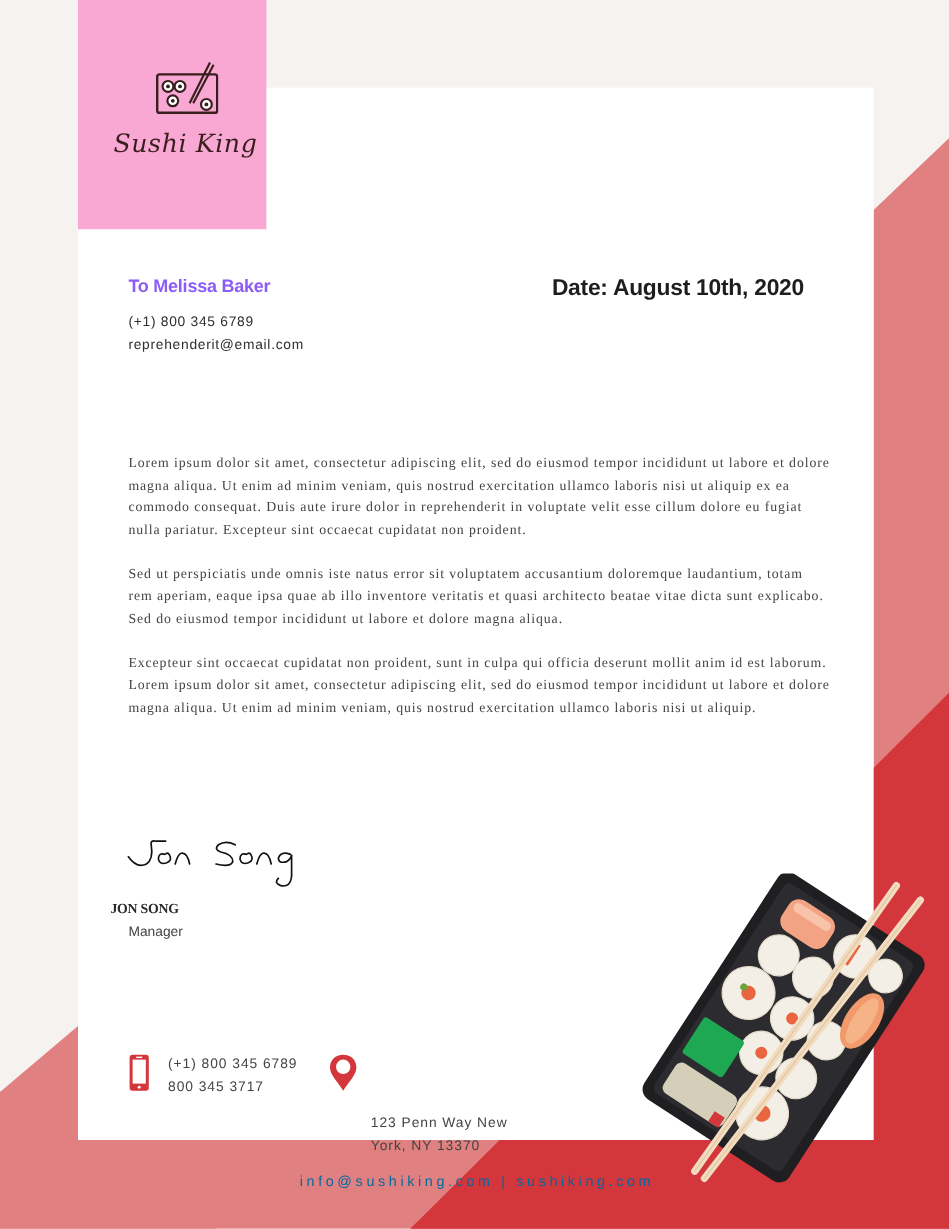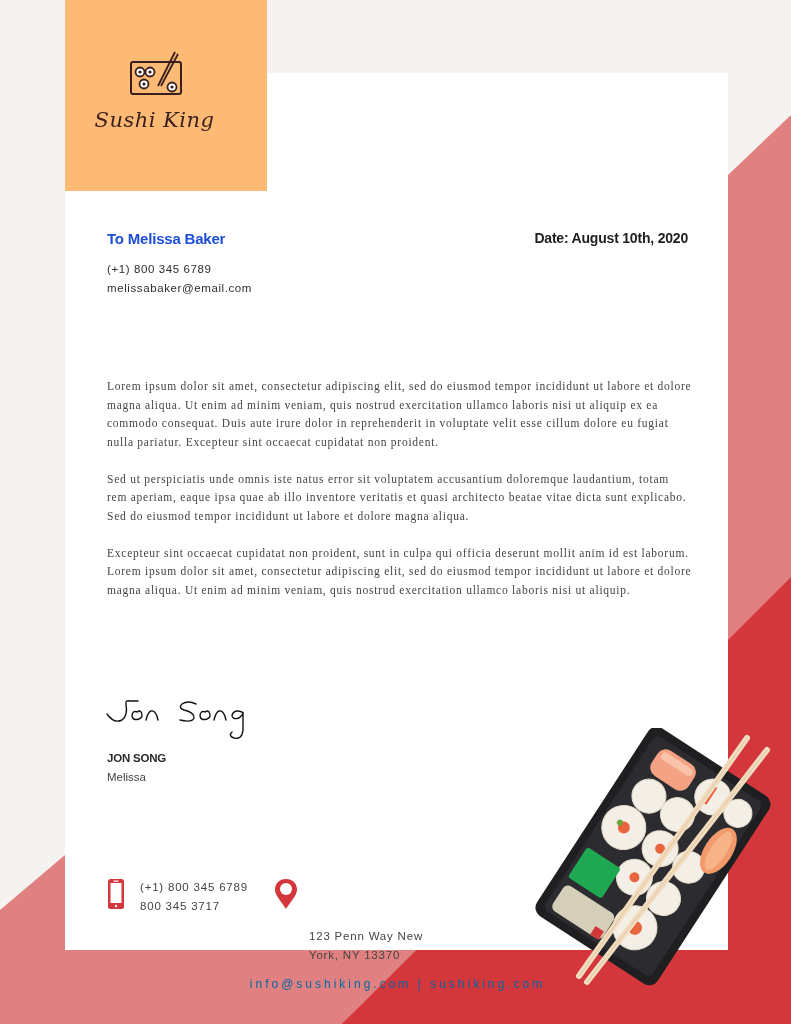--- a/index.html
+++ b/index.html
@@ -8,54 +8,54 @@
       background: #f5f2ef;
       font-family: "DejaVu Sans", "Liberation Sans", sans-serif;
       color: #3a3a3a;
     }
     .bg-layer { position: absolute; left: 0; top: 0; width: 791px; height: 1024px; }
     .card {
       position: absolute; left: 65px; top: 73px; width: 663px; height: 877px;
       background: #ffffff;
     }
     .logo-block {
-      position: absolute; left: 65px; top: 0; width: 202px; height: 191px;
-      background: #fdba74;
+      position: absolute; left: 65px; top: 0; width: 157px; height: 191px;
+      background: #f9a8d4;
     }
     .logo-icon { position: absolute; left: 63px; top: 50px; }
     .brand-name {
       position: absolute; left: 0; top: 108px; width: 179px; text-align: center;
       font-family: "DejaVu Serif", "Liberation Serif", serif; font-style: italic;
       font-size: 21px; color: #3a1e1e; letter-spacing: 0.5px;
     }
     .recipient-name {
       position: absolute; left: 107px; top: 230px; font-size: 15px; font-weight: 500;
-      color: #1d4ed8; font-family: "Liberation Sans", sans-serif; font-weight: bold;
+      color: #8b5cf6; font-family: "Liberation Sans", sans-serif; font-weight: bold;
       letter-spacing: -0.2px;
     }
     .date {
-      position: absolute; right: 103px; top: 230px; font-size: 14px;
+      position: absolute; right: 121px; top: 230px; font-size: 19px;
       font-family: "Liberation Sans", sans-serif; font-weight: bold; color: #1e1e1e;
       letter-spacing: -0.2px;
     }
     .contact-lines {
       position: absolute; left: 107px; top: 260px; font-size: 11.5px; line-height: 18.5px;
       color: #2e2e2e; letter-spacing: 0.6px; font-family: "Liberation Sans", sans-serif;
     }
     .contact-lines div { white-space: nowrap; }
     .body-text {
       position: absolute; left: 107px; top: 377px; width: 585px;
       font-size: 11.5px; line-height: 18.5px; color: #444;
       letter-spacing: 0.75px; font-family: Liberation Serif, serif;
     }
     .body-text p { margin: 0 0 18.5px 0; }
     .signature { position: absolute; left: 104px; top: 696px; }
     .signer-name {
-      position: absolute; left: 107px; top: 752px; font-size: 11.5px; font-weight: bold;
-      color: #2a2a2a; font-family: Liberation Sans, sans-serif; letter-spacing: -0.2px;
+      position: absolute; left: 92px; top: 752px; font-size: 11.5px; font-weight: bold;
+      color: #2a2a2a; font-family: Liberation Serif, serif; letter-spacing: -0.2px;
     }
     .signer-title {
       position: absolute; left: 107px; top: 771px; font-size: 11.5px; color: #444;
       font-family: "Liberation Sans", sans-serif;
     }
     .footer-contact { position: absolute; top: 878px; font-size: 11.5px; line-height: 19px;
       color: #444; letter-spacing: 0.8px; font-family: "Liberation Sans", sans-serif; }
     .footer-contact div { white-space: nowrap; }
     .phone-icon { position: absolute; left: 107px; top: 878px; }
     .pin-icon { position: absolute; left: 274px; top: 878px; }
@@ -96,40 +96,40 @@
     <line x1="33" y1="36" x2="50" y2="4" stroke="#3a1e1e" stroke-width="1.8"></line>
   </svg>
   <div class="brand-name">Sushi King</div>
 </div>
 
 <div class="recipient-name">To Melissa Baker</div>
 <div class="date">Date: August 10th, 2020</div>
 
 <div class="contact-lines">
   <div>(+1) 800 345 6789</div>
-  <div>melissabaker@email.com</div>
+  <div>reprehenderit@email.com</div>
 </div>
 
 <div class="body-text">
   <p>Lorem ipsum dolor sit amet, consectetur adipiscing elit, sed do eiusmod tempor incididunt ut labore et dolore magna aliqua. Ut enim ad minim veniam, quis nostrud exercitation ullamco laboris nisi ut aliquip ex ea commodo consequat. Duis aute irure dolor in reprehenderit in voluptate velit esse cillum dolore eu fugiat nulla pariatur. Excepteur sint occaecat cupidatat non proident.</p>
   <p>Sed ut perspiciatis unde omnis iste natus error sit voluptatem accusantium doloremque laudantium, totam rem aperiam, eaque ipsa quae ab illo inventore veritatis et quasi architecto beatae vitae dicta sunt explicabo. Sed do eiusmod tempor incididunt ut labore et dolore magna aliqua.</p>
   <p>Excepteur sint occaecat cupidatat non proident, sunt in culpa qui officia deserunt mollit anim id est laborum. Lorem ipsum dolor sit amet, consectetur adipiscing elit, sed do eiusmod tempor incididunt ut labore et dolore magna aliqua. Ut enim ad minim veniam, quis nostrud exercitation ullamco laboris nisi ut aliquip.</p>
 </div>
 
 <svg class="signature" width="150" height="50" viewBox="0 0 150 50">
   <path d="M3,18 Q10,28 18,24 Q24,20 22,8 Q21,4 26,5 L34,5" fill="none" stroke="#111" stroke-width="1.4" stroke-linecap="round"></path>
   <path d="M34,16 Q28,14 28,20 Q29,25 35,23 Q40,21 37,16 Q35,14 34,16" fill="none" stroke="#111" stroke-width="1.4"></path>
   <path d="M42,24 Q44,16 47,15 Q52,14 54,24" fill="none" stroke="#111" stroke-width="1.4" stroke-linecap="round"></path>
   <path d="M92,8 Q84,4 78,8 Q74,12 80,14 Q90,16 90,22 Q88,27 76,24" fill="none" stroke="#111" stroke-width="1.4" stroke-linecap="round"></path>
   <path d="M102,16 Q96,14 96,20 Q97,25 103,23 Q108,21 105,16 Q103,14 102,16" fill="none" stroke="#111" stroke-width="1.4"></path>
   <path d="M110,24 Q112,16 115,15 Q120,14 122,24" fill="none" stroke="#111" stroke-width="1.4" stroke-linecap="round"></path>
   <path d="M138,16 Q130,13 128,19 Q128,24 135,22 Q139,19 139,16 L139,34 Q138,44 130,42 Q124,40 128,36" fill="none" stroke="#111" stroke-width="1.4" stroke-linecap="round"></path>
 </svg>
 <div class="signer-name">JON SONG</div>
-<div class="signer-title">Melissa</div>
+<div class="signer-title">Manager</div>
 
 <svg class="phone-icon" width="18" height="32" viewBox="0 0 18 32">
   <rect x="1" y="1" width="16" height="30" rx="2.5" fill="#d3363b"></rect>
   <rect x="3.5" y="5" width="11" height="20" fill="#fff"></rect>
   <rect x="6.5" y="2.5" width="5" height="1.2" fill="#fff"></rect>
   <circle cx="9" cy="28" r="1.2" fill="#fff"></circle>
 </svg>
 <div class="footer-contact" style="left:140px;">
   <div>(+1) 800 345 6789</div>
   <div>800 345 3717</div>

